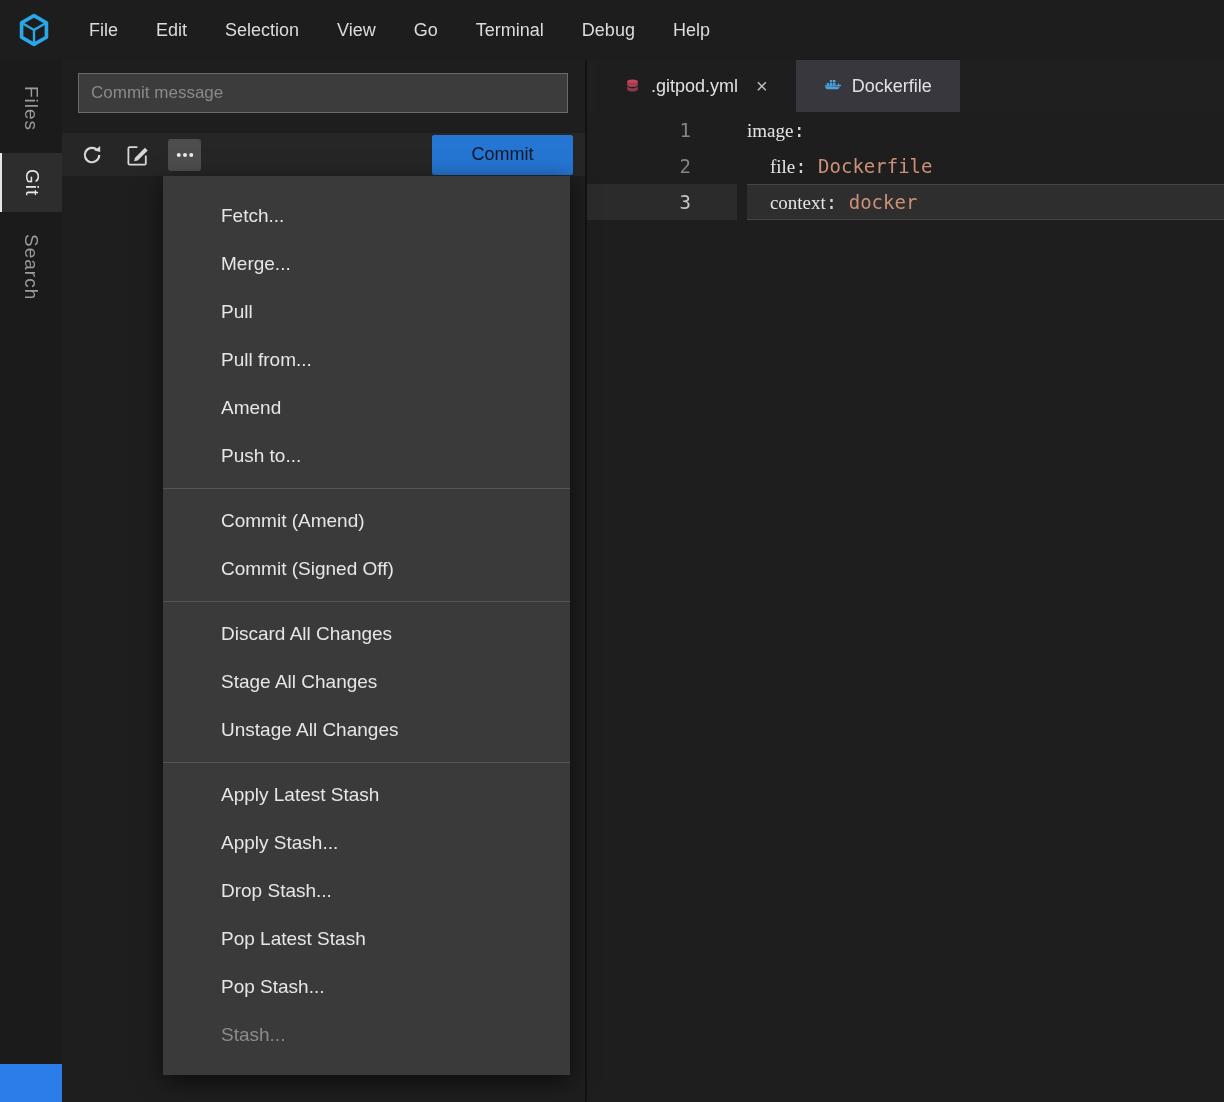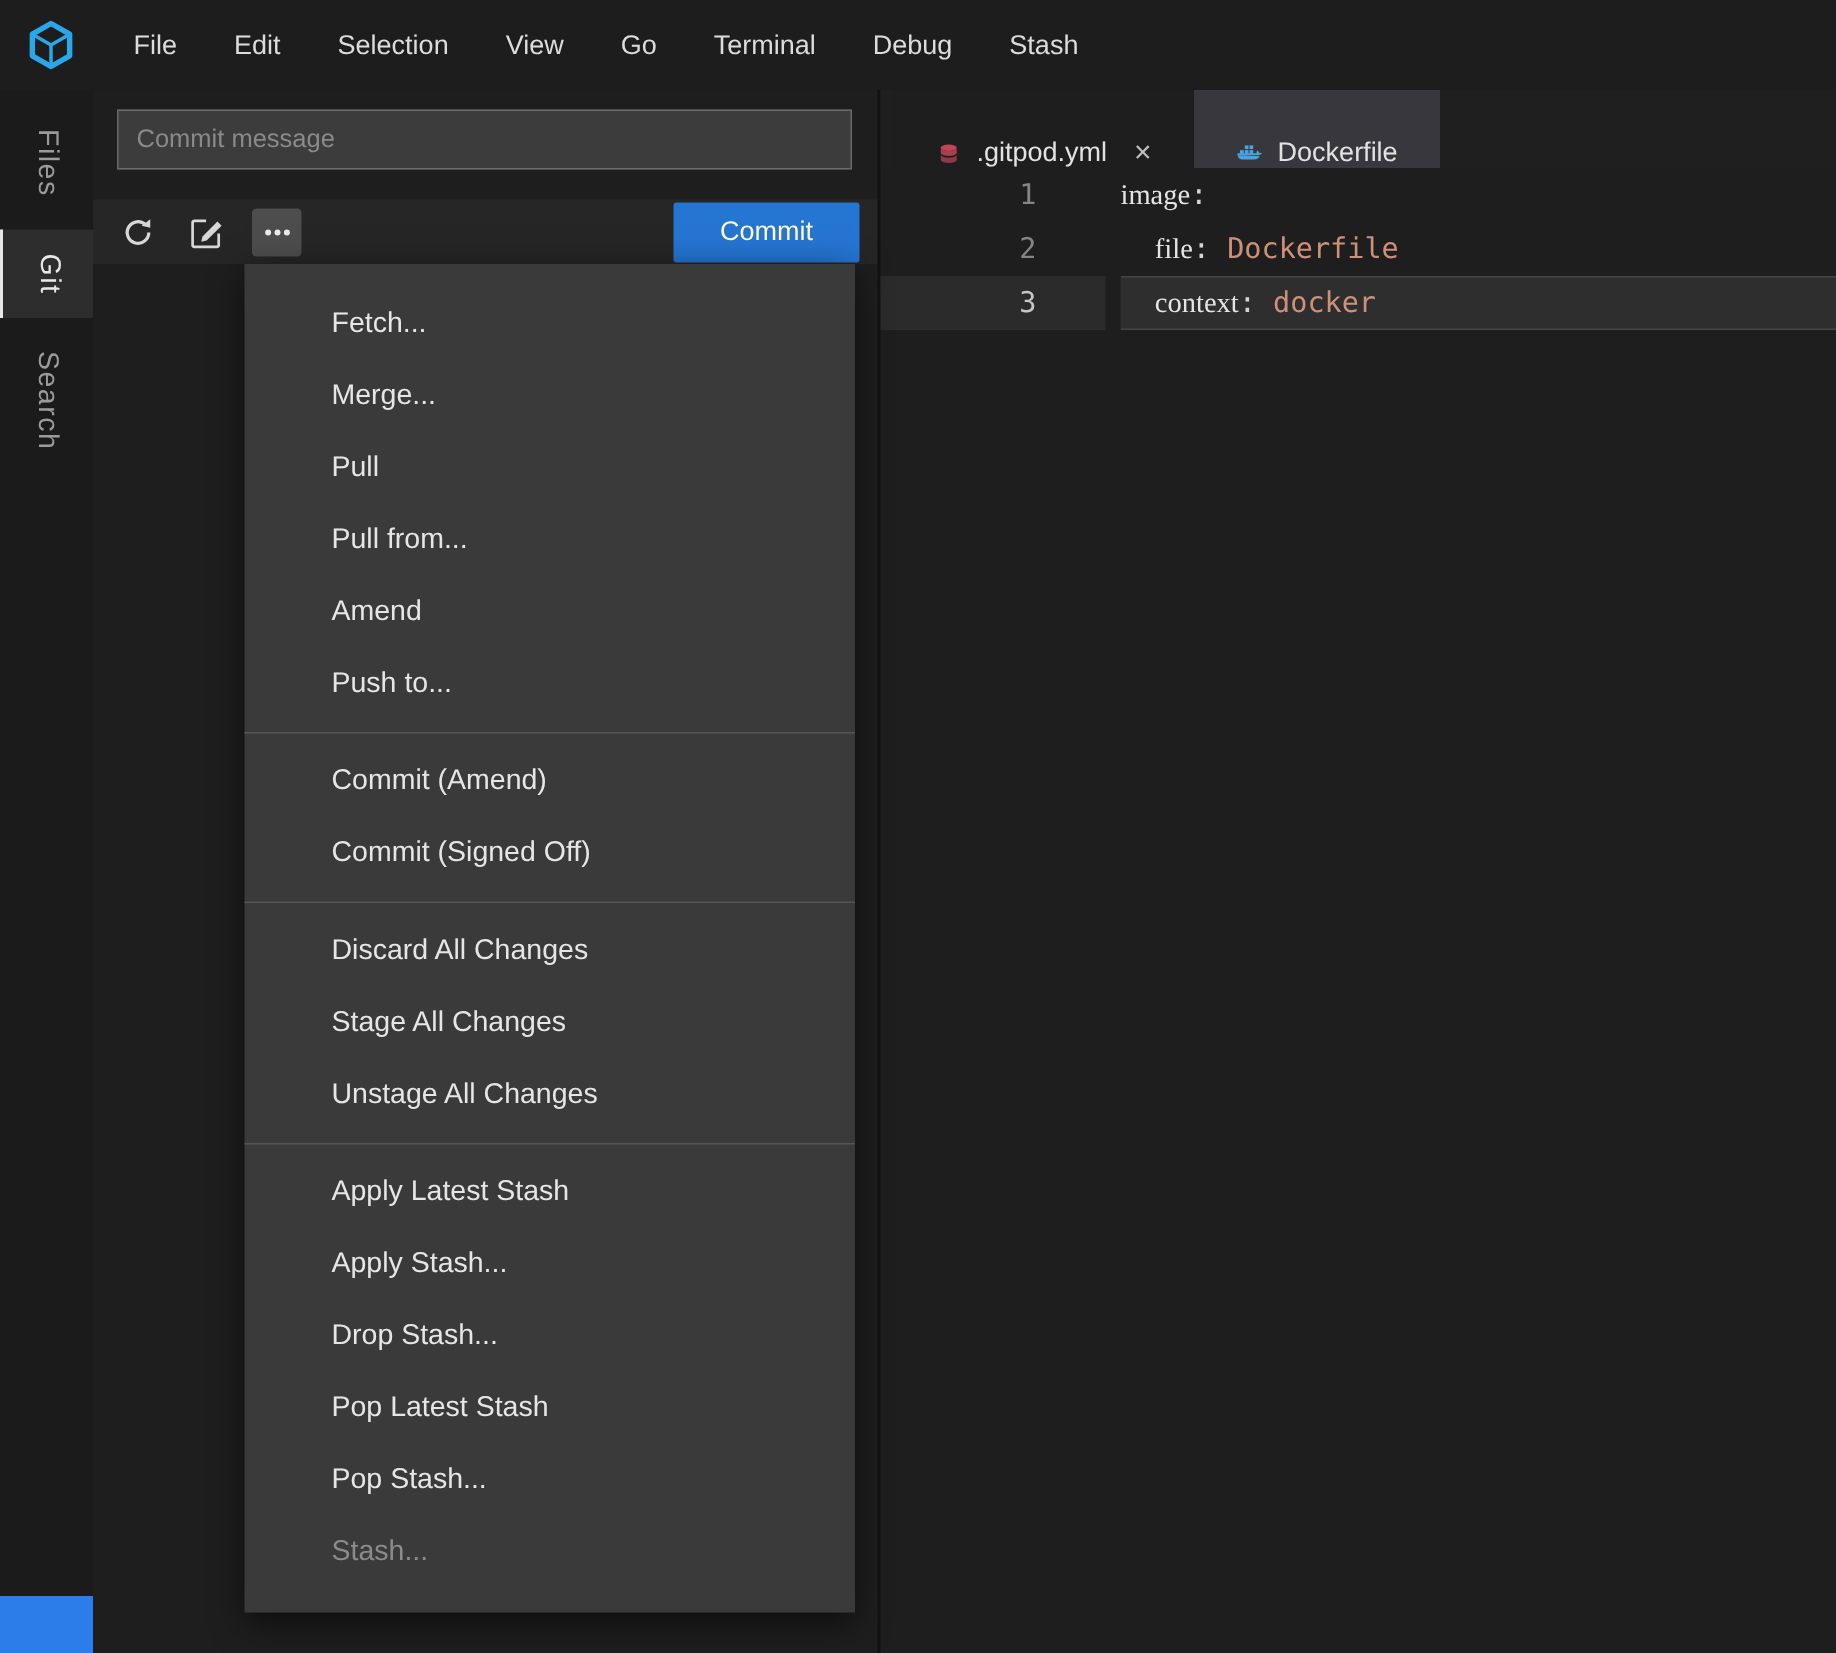--- a/index.html
+++ b/index.html
@@ -48,22 +48,22 @@
   .scm-toolbar {
     position:absolute; left:0; top:73px; width:523px; height:43px;
     background:#262626; display:flex; align-items:center;
   }
   .tool-icon {
     width:32px; height:32px; display:flex; align-items:center; justify-content:center;
     margin-left:14px; cursor:pointer;
   }
   .more-button { background:#4d4d4d; border-radius:3px; width:33px; height:32px; }
   .commit-btn {
-    margin-left:auto; margin-right:12px; width:124px; height:40px;
-    background:#2575d2; color:#fef9c3; border:none; font-size:18px;
+    margin-left:auto; margin-right:12px; width:141px; height:40px;
+    background:#2575d2; color:#0f172a; border:none; font-size:18px;
     font-family:"Liberation Sans", sans-serif; cursor:pointer; border-radius:2px;
   }
 
   
   .context-menu {
     position:absolute; left:163px; top:176px; width:407px;
     background:#3a3a3a; padding:16px 0; z-index:20;
     box-shadow:0 6px 22px rgba(0,0,0,0.6);
   }
   .context-item {
@@ -72,21 +72,21 @@
   }
   .context-item.disabled { color:#8b8b8b; }
   .menu-separator { border-top:1px solid #555555; margin:8px 0; }
 
   
   .editor {
     position:absolute; left:585px; top:60px; width:639px; height:1042px;
     background:#1e1e1e; border-left:2px solid #121212; z-index:3;
   }
   .tab-bar { height:52px; display:flex; background:#1f1f20; padding-left:8px; }
-  .tab { display:flex; align-items:flex-end; padding:0 28px; font-size:18px; color:#e2e2e2; gap:10px; cursor:pointer; }
+  .tab { display:flex; align-items:center; padding:0 28px; font-size:18px; color:#e2e2e2; gap:10px; cursor:pointer; }
   .tab.active { background:#1e1e1e; }
   .tab:not(.active) { background:#37373d; }
   .tab-icon { width:18px; height:18px; display:flex; align-items:center; justify-content:center; }
   .tab-close { margin-left:8px; color:#c0c0c0; font-size:20px; line-height:1; cursor:pointer; }
 
   .code-area { font-family:"DejaVu Sans Mono", monospace; font-size:19px; }
   .code-line { display:flex; height:36px; line-height:36px; }
   .gutter { flex:0 0 150px; width:150px; text-align:right; padding-right:46px; color:#858585; }
   .line-content { flex:1; white-space:pre; margin-left:10px; color:#d4d4d4; }
   .tok-key { color:#e5e5e5;font-family:Liberation Serif, serif; }
@@ -112,21 +112,21 @@
       </svg>
     </span>
     <nav class="menu-items">
         <span class="menu-item">File</span>
         <span class="menu-item">Edit</span>
         <span class="menu-item">Selection</span>
         <span class="menu-item">View</span>
         <span class="menu-item">Go</span>
         <span class="menu-item">Terminal</span>
         <span class="menu-item">Debug</span>
-        <span class="menu-item">Stash</span>
+        <span class="menu-item">Help</span>
       </nav>
   </header>
 
   <aside class="activity-bar">
     <div class="activity-items">
         <div class="activity-item">Files</div>
         <div class="activity-item active">Git</div>
         <div class="activity-item">Search</div>
       </div>
     <div class="bottom-accent" style="background: rgb(43, 125, 233);"></div>

